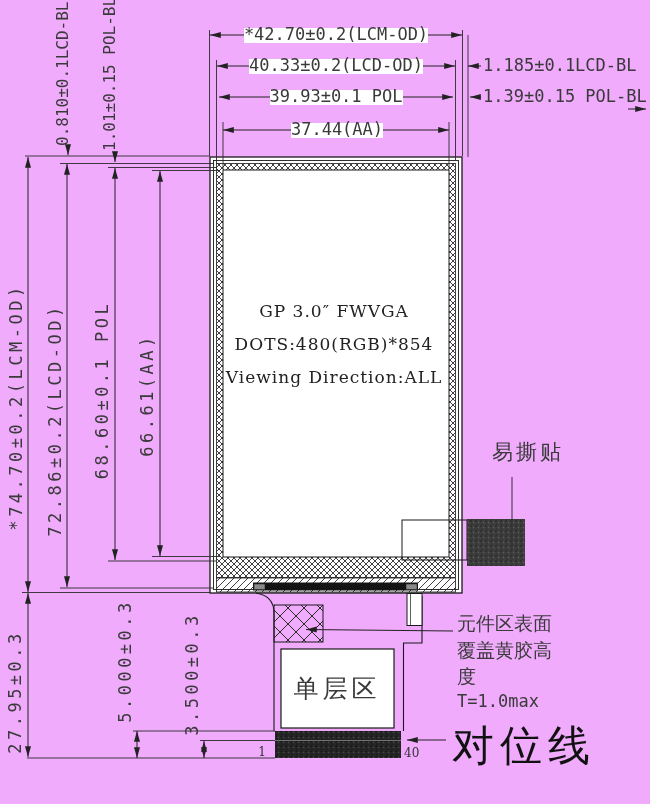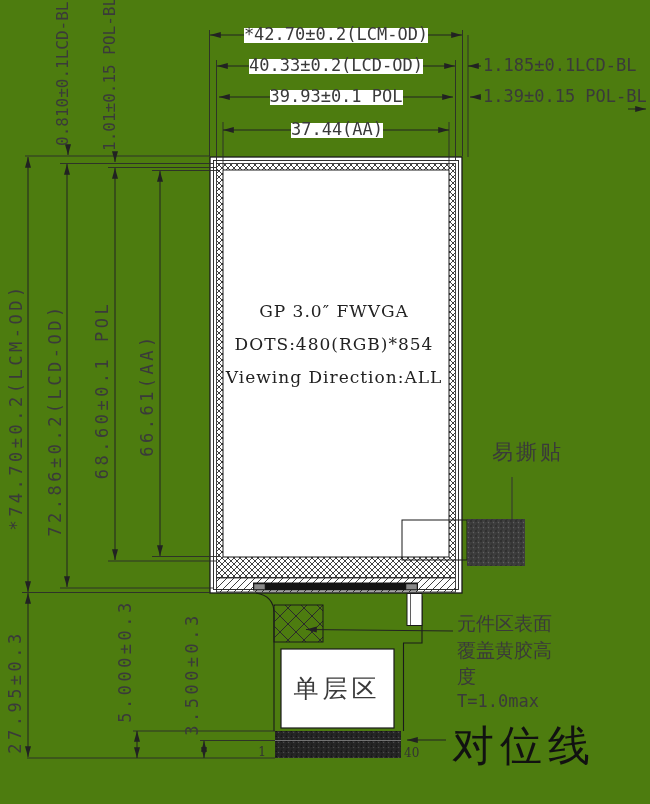--- a/index.html
+++ b/index.html
@@ -1,16 +1,16 @@
 <!DOCTYPE html>
 <html><head>
 <meta charset="utf-8">
 <style>
   html,body{margin:0;padding:0;background:#ffffff;}
-  .stage{position:relative;width:650px;height:804px;background:#4d7c0f;overflow:hidden;}
+  .stage{position:relative;width:650px;height:804px;background:#f0abfc;overflow:hidden;}
   svg{position:absolute;left:0;top:0;}
   text{fill:#333;}
   .dim{font-family:"DejaVu Sans Mono","Liberation Mono",monospace;font-size:17px;fill:#3a3a3a;}
   .dimS{font-family:"DejaVu Sans Mono","Liberation Mono",monospace;font-size:16px;fill:#3a3a3a;}
   .cjk{font-family:"DejaVu Serif","Liberation Serif",serif;fill:#3a3a3a;}
   .disp{font-family:"DejaVu Serif","Liberation Serif",serif;font-size:17px;letter-spacing:1px;fill:#222;}
   .big{font-family:"DejaVu Serif","Liberation Serif",serif;font-size:42px;letter-spacing:6px;fill:#111;}
   .pin{font-family:"DejaVu Serif","Liberation Serif",serif;font-size:12px;fill:#333;}
   .ln{stroke:#222;stroke-width:1;fill:none;}
   .ext{stroke:#2a2a2a;stroke-width:0.9;fill:none;}

